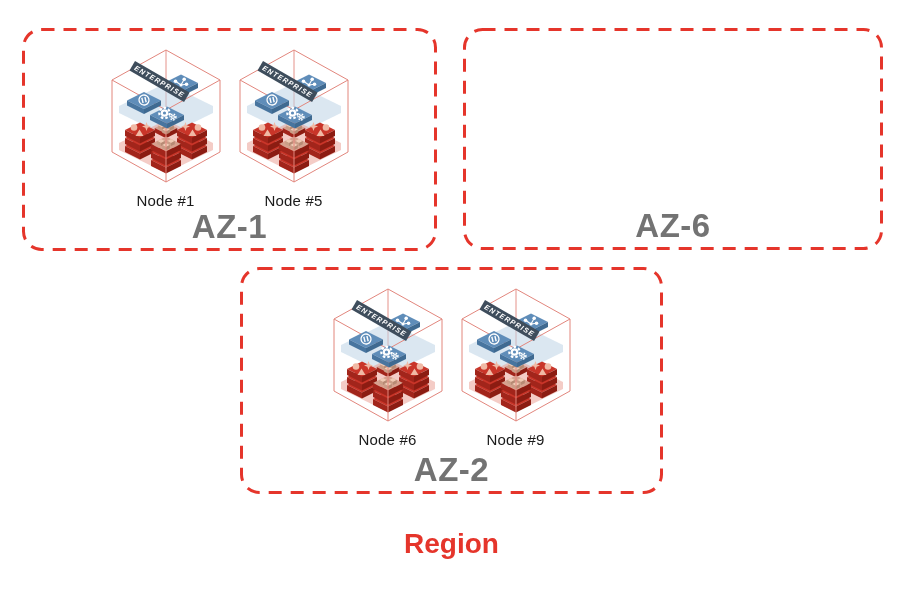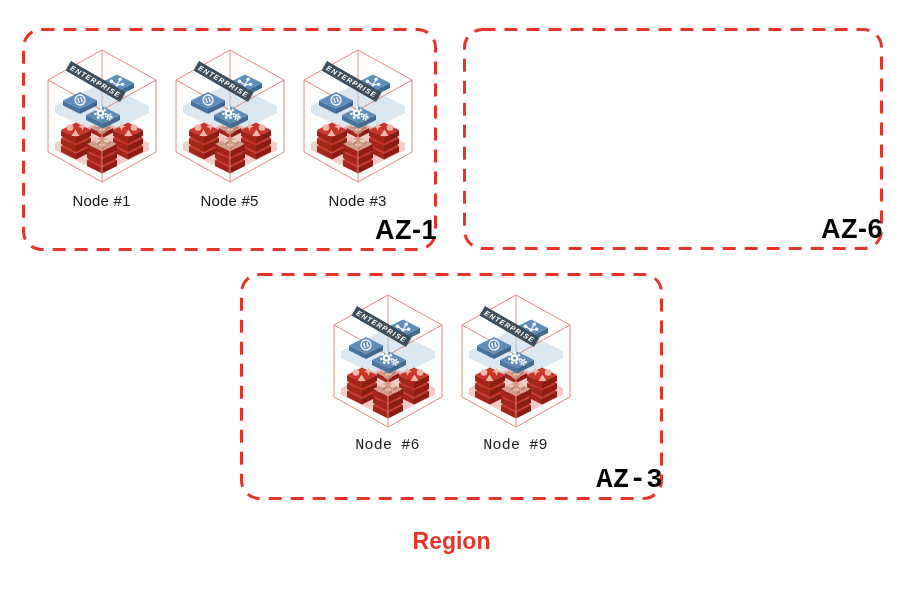--- a/index.html
+++ b/index.html
@@ -12,29 +12,29 @@
   .nodes-row{
     position:absolute;left:0;right:0;top:10px;
     display:flex;justify-content:center;gap:16px;
   }
   .node{display:flex;flex-direction:column;align-items:center;width:112px;}
   .node-art{width:110px;height:152px;display:block;}
   .node-label{
     margin-top:2px;font-size:15px;font-weight:500;color:#1a1a1a;letter-spacing:.2px;
   }
   .az-label{
-    position:absolute;left:0;right:0;bottom:5px;text-align:right;
-    color:#000000;font-weight:bold;font-size:27px;letter-spacing:.5px;
+    position:absolute;left:0;right:0;bottom:5px;text-align:center;
+    color:#737373;font-weight:bold;font-size:33px;letter-spacing:.5px;
   }
   #az1{left:22px;top:28px;width:415px;height:223px;}
   #az2{left:463px;top:28px;width:420px;height:222px;}
-  #az3{left:240px;top:273px;width:423px;height:227px;font-family:Liberation Mono, monospace;}
+  #az3{left:240px;top:267px;width:423px;height:227px;}
   #region-label{
     position:absolute;left:244px;top:528px;width:415px;text-align:center;
-    color:#e5352b;font-weight:bold;font-size:23px;
+    color:#e5352b;font-weight:bold;font-size:28px;
   }
 </style>
 </head>
 <body>
 
 <svg width="0" height="0" style="position:absolute" aria-hidden="true">
   <defs>
 
     <g id="disk">
       <polygon points="-15,0 0,-7.5 15,0 0,7.5" fill="#c93529"></polygon>
@@ -152,26 +152,20 @@
             <use href="#node-illo"></use>
           </svg>
         <div class="node-label">Node #1</div>
       </div>
       <div class="node">
         <svg class="node-art" viewBox="0 0 110 152">
             <use href="#node-illo"></use>
           </svg>
         <div class="node-label">Node #5</div>
       </div>
-      <div class="node">
-        <svg class="node-art" viewBox="0 0 110 152">
-            <use href="#node-illo"></use>
-          </svg>
-        <div class="node-label">Node #3</div>
-      </div>
     </div>
     <div class="az-label">AZ-1</div>
   </div>
 
   <div class="az" id="az2">
     <svg class="az-border" width="420" height="222">
       <rect x="1.5" y="1.5" width="417" height="219" rx="18" fill="none" stroke="#e5352b" stroke-width="3" stroke-dasharray="13 9"></rect>
     </svg>
     <div class="az-label">AZ-6</div>
   </div>
@@ -187,17 +181,17 @@
           </svg>
         <div class="node-label">Node #6</div>
       </div>
       <div class="node">
         <svg class="node-art" viewBox="0 0 110 152">
             <use href="#node-illo"></use>
           </svg>
         <div class="node-label">Node #9</div>
       </div>
     </div>
-    <div class="az-label">AZ-3</div>
+    <div class="az-label">AZ-2</div>
   </div>
 
   <div id="region-label">Region</div>
 </div>
 
 </body></html>

